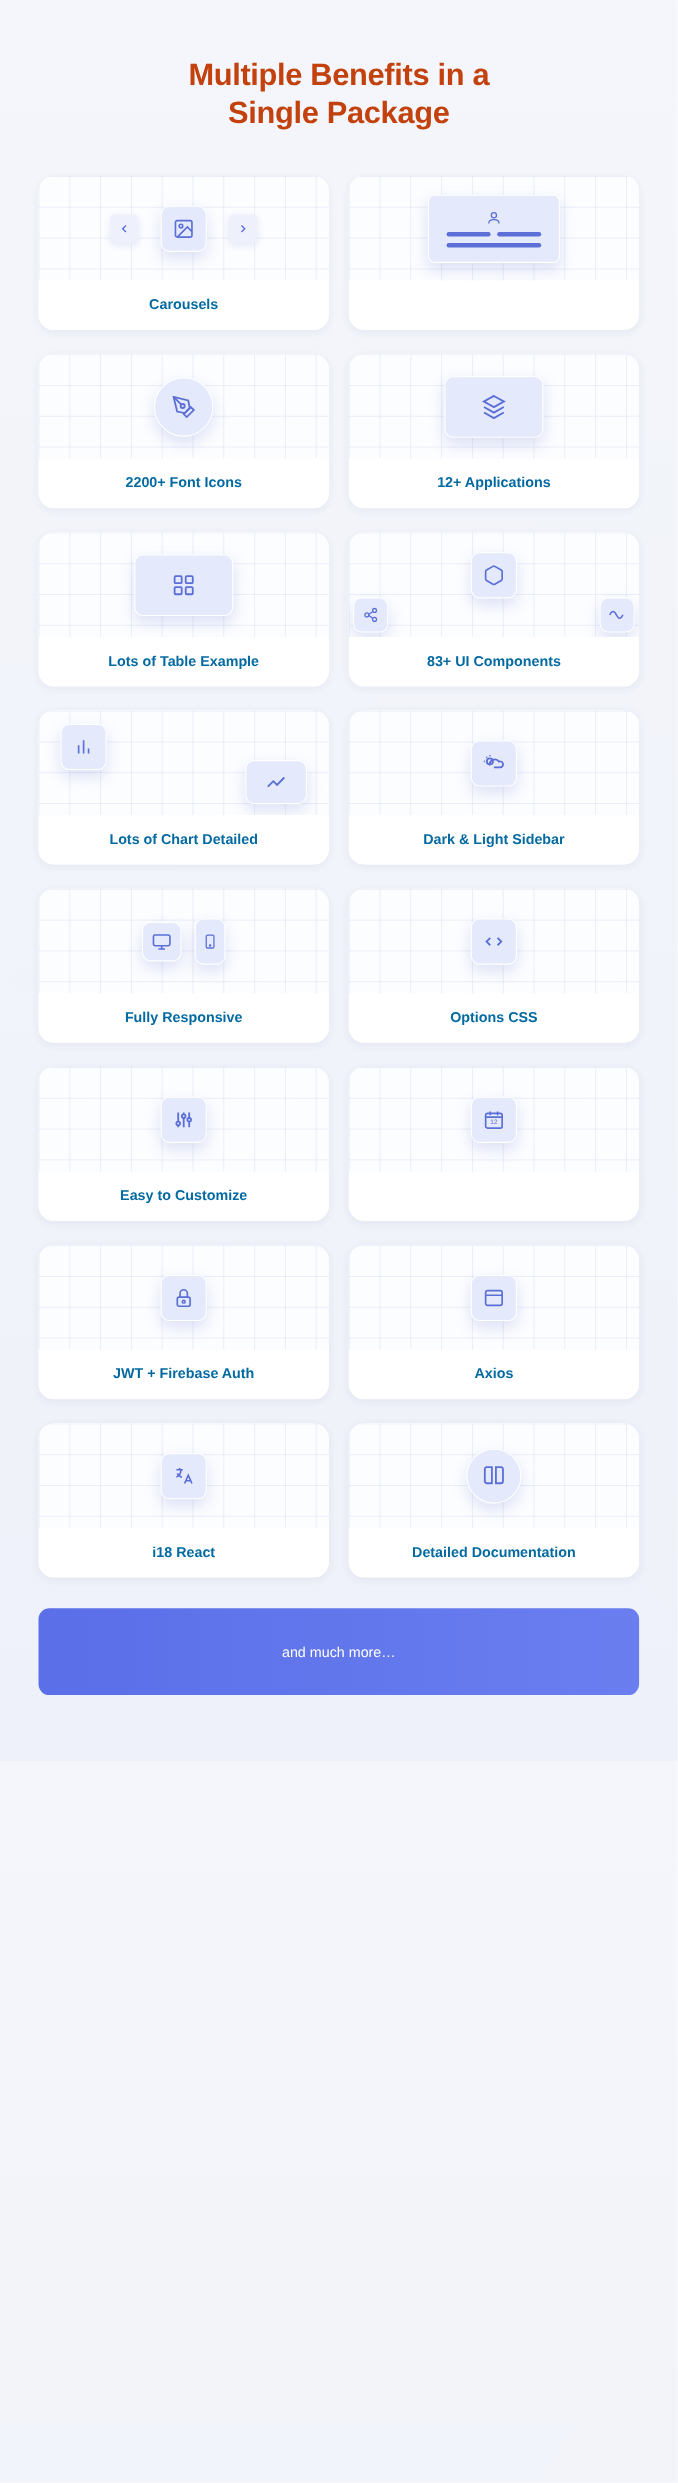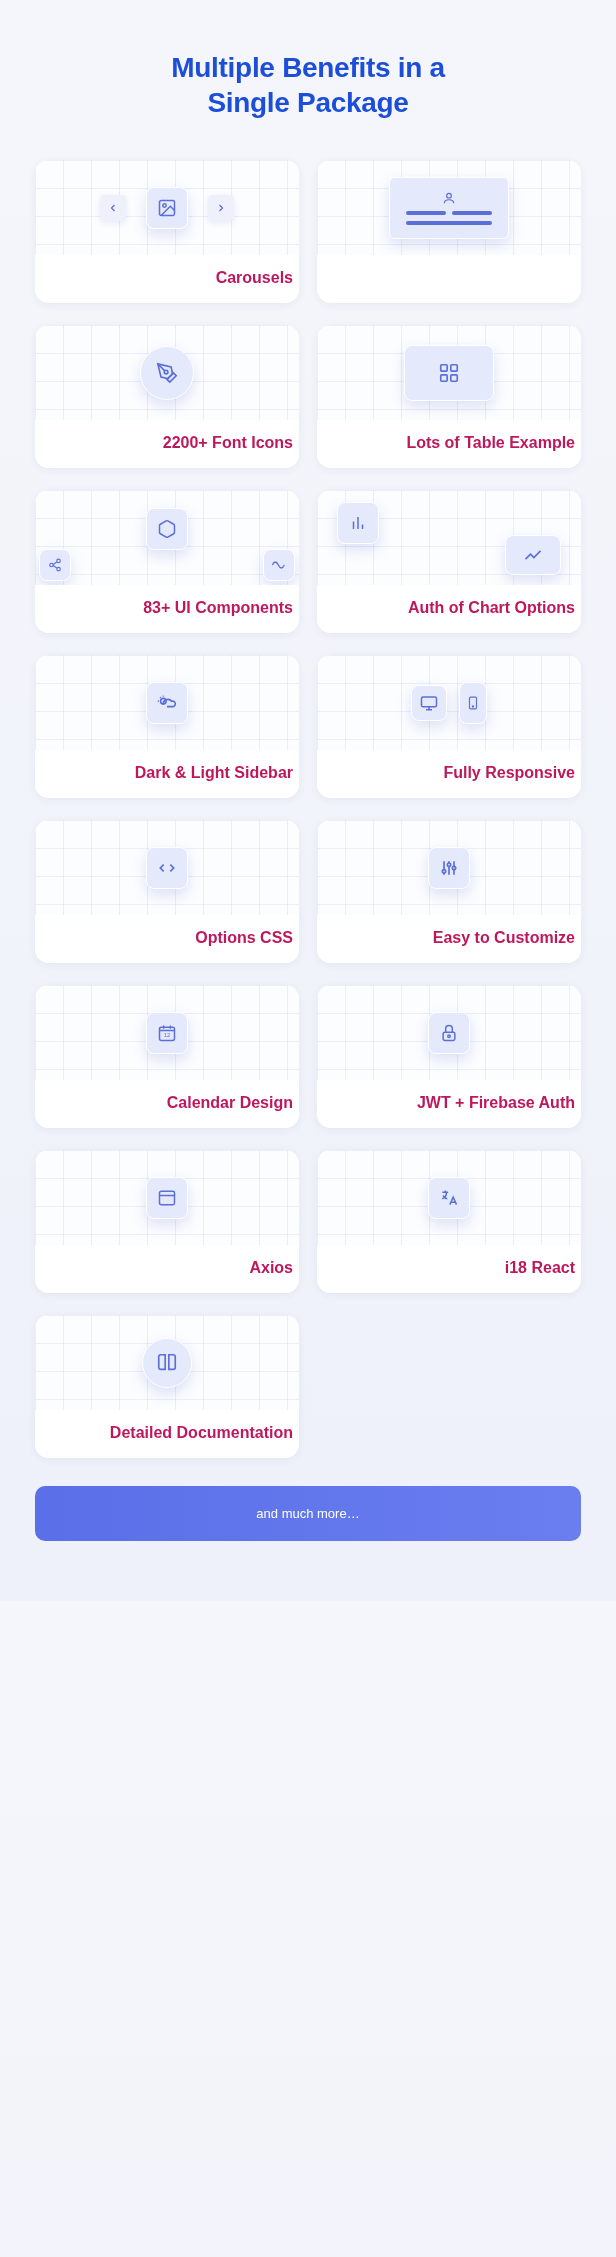--- a/index.html
+++ b/index.html
@@ -8,21 +8,21 @@
     background: linear-gradient(180deg, #f4f6fb 0%, #eef1f9 100%);
     width: 616px;
     padding: 50px 35px 60px;
     color: #1a2b4a;
   }
   .heading {
     text-align: center;
     font-size: 28px;
     font-weight: 700;
     line-height: 1.25;
-    color: #1d4ed8;
+    color: #c2410c;
     margin-bottom: 40px;
     letter-spacing: -0.3px;
   }
   .grid {
     display: grid;
     grid-template-columns: 1fr 1fr;
     gap: 22px 18px;
   }
   .card {
     background: #fff;
@@ -39,24 +39,24 @@
       linear-gradient(rgba(200,210,235,0.35) 1px, transparent 1px),
       linear-gradient(90deg, rgba(200,210,235,0.35) 1px, transparent 1px);
     background-size: 28px 28px;
     background-color: #fcfdff;
     display: flex;
     align-items: center;
     justify-content: center;
     overflow: hidden;
   }
   .card-label {
-    text-align: right;
-    font-size: 16px;
+    text-align: center;
+    font-size: 13px;
     font-weight: 600;
-    color: #be185d;
+    color: #0369a1;
     padding: 14px 6px 16px;
     background: #fff;
   }
   .tile {
     background: #e4e9fb;
     border: 1px solid #fff;
     border-radius: 8px;
     box-shadow: 0 6px 14px rgba(80,100,200,0.18);
     display: flex;
     align-items: center;
@@ -78,21 +78,21 @@
   .sq36 { width: 36px; height: 36px; }
   .sq32 { width: 32px; height: 32px; }
   svg { display: block; }
   .cta {
     margin-top: 28px;
     background: linear-gradient(90deg, #5a6fe8 0%, #6a7ef0 100%);
     color: #fff;
     text-align: center;
     font-size: 13px;
     font-weight: 500;
-    padding: 20px;
+    padding: 32px;
     border-radius: 10px;
   }
   
   .carousel-wrap { display:flex; align-items:center; gap:20px; }
   .carousel-arrow { width:26px; height:26px; background:#eef1fb; border-radius:4px; display:flex; align-items:center; justify-content:center; color:#5b6fd6; box-shadow:0 2px 6px rgba(80,100,200,0.12); }
   .login-frame { width:120px; height:62px; background:#e4e9fb; border:1px solid #fff; border-radius:6px; box-shadow:0 6px 14px rgba(80,100,200,0.18); display:flex; flex-direction:column; align-items:center; justify-content:center; gap:6px; padding:8px 16px; }
   .login-line { height:4px; width:100%; background:#5b6fd6; border-radius:2px; }
   .login-lines { display:flex; gap:6px; width:100%; }
   .login-lines > div { flex:1; height:4px; background:#5b6fd6; border-radius:2px; }
   .multi-abs { position:absolute; }
@@ -154,20 +154,32 @@
             <path d="M12 19l7-7 3 3-7 7-3-3z"></path>
             <path d="M18 13l-1.5-7.5L2 2l3.5 14.5L13 18l5-5z"></path>
             <path d="M2 2l7.6 7.6"></path>
             <circle cx="11" cy="11" r="2"></circle>
           </svg>
       </div>
     </div>
     <div class="card-label">2200+ Font Icons</div>
   </div>
 
+  <div class="card">
+    <div class="card-graphic">
+      <div class="tile rect">
+        <svg width="24" height="24" viewBox="0 0 24 24" fill="none" stroke="currentColor" stroke-width="1.8">
+            <path d="M12 2l9 5-9 5-9-5 9-5z"></path>
+            <path d="M3 12l9 5 9-5"></path>
+            <path d="M3 17l9 5 9-5"></path>
+          </svg>
+      </div>
+    </div>
+    <div class="card-label">12+ Applications</div>
+  </div>
 
   <div class="card">
     <div class="card-graphic">
       <div class="tile rect">
         <svg width="22" height="22" viewBox="0 0 24 24" fill="none" stroke="currentColor" stroke-width="1.8">
             <rect x="3" y="3" width="7" height="7" rx="1"></rect>
             <rect x="14" y="3" width="7" height="7" rx="1"></rect>
             <rect x="3" y="14" width="7" height="7" rx="1"></rect>
             <rect x="14" y="14" width="7" height="7" rx="1"></rect>
           </svg>
@@ -210,21 +222,21 @@
               <path d="M6 20V10M12 20V4M18 20v-6"></path>
             </svg>
         </div>
         <div class="tile multi-abs" style="width:56px;height:40px;bottom:10px;right:20px">
           <svg width="24" height="20" viewBox="0 0 24 24" fill="none" stroke="currentColor" stroke-width="2">
               <path d="M3 17l6-6 4 4 8-8"></path>
             </svg>
         </div>
       </div>
     </div>
-    <div class="card-label">Auth of Chart Options</div>
+    <div class="card-label">Lots of Chart Detailed</div>
   </div>
 
   <div class="card">
     <div class="card-graphic">
       <div class="tile sq42">
         <svg width="22" height="22" viewBox="0 0 24 24" fill="none" stroke="currentColor" stroke-width="1.8">
             <circle cx="8" cy="10" r="3"></circle>
             <path d="M8 4v1M3 10H2M4.5 5.5l.7.7M12 16h6a3 3 0 1 0-1-5.8A5 5 0 0 0 8 14"></path>
           </svg>
       </div>
@@ -280,21 +292,20 @@
   <div class="card">
     <div class="card-graphic">
       <div class="tile sq42">
         <svg width="20" height="20" viewBox="0 0 24 24" fill="none" stroke="currentColor" stroke-width="1.8">
             <rect x="3" y="5" width="18" height="16" rx="2"></rect>
             <path d="M3 9h18M8 3v4M16 3v4"></path>
             <text x="12" y="17" font-size="7" text-anchor="middle" fill="currentColor" stroke="none">12</text>
           </svg>
       </div>
     </div>
-    <div class="card-label">Calendar Design</div>
   </div>
 
 
   <div class="card">
     <div class="card-graphic">
       <div class="tile sq42">
         <svg width="20" height="20" viewBox="0 0 24 24" fill="none" stroke="currentColor" stroke-width="1.8">
             <rect x="5" y="11" width="14" height="10" rx="2"></rect>
             <path d="M8 11V7a4 4 0 1 1 8 0v4"></path>
             <circle cx="12" cy="16" r="1.5"></circle>

